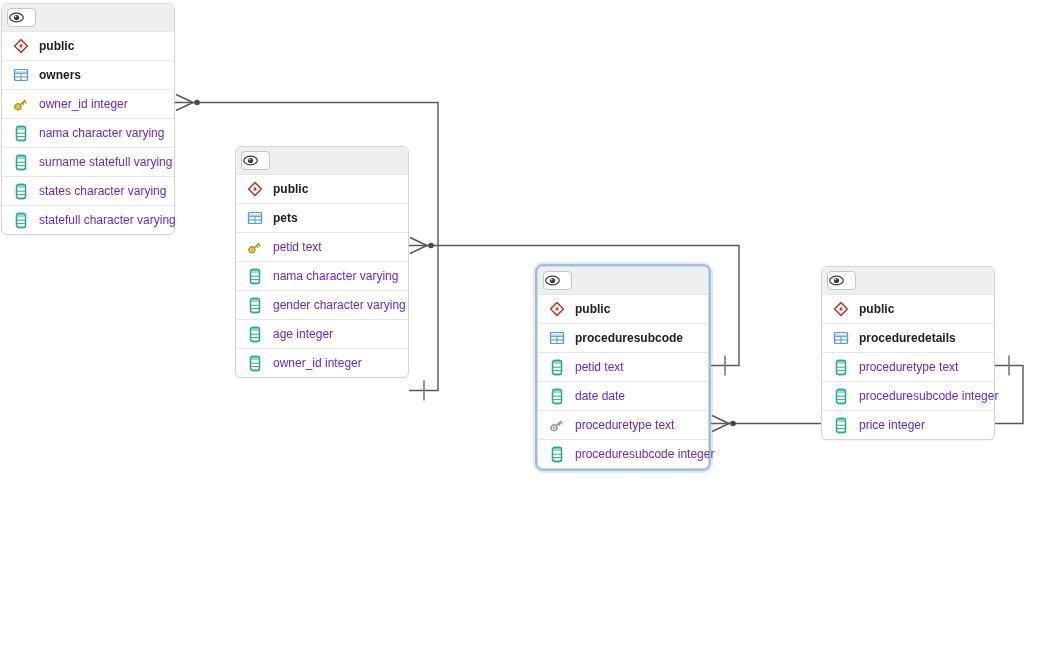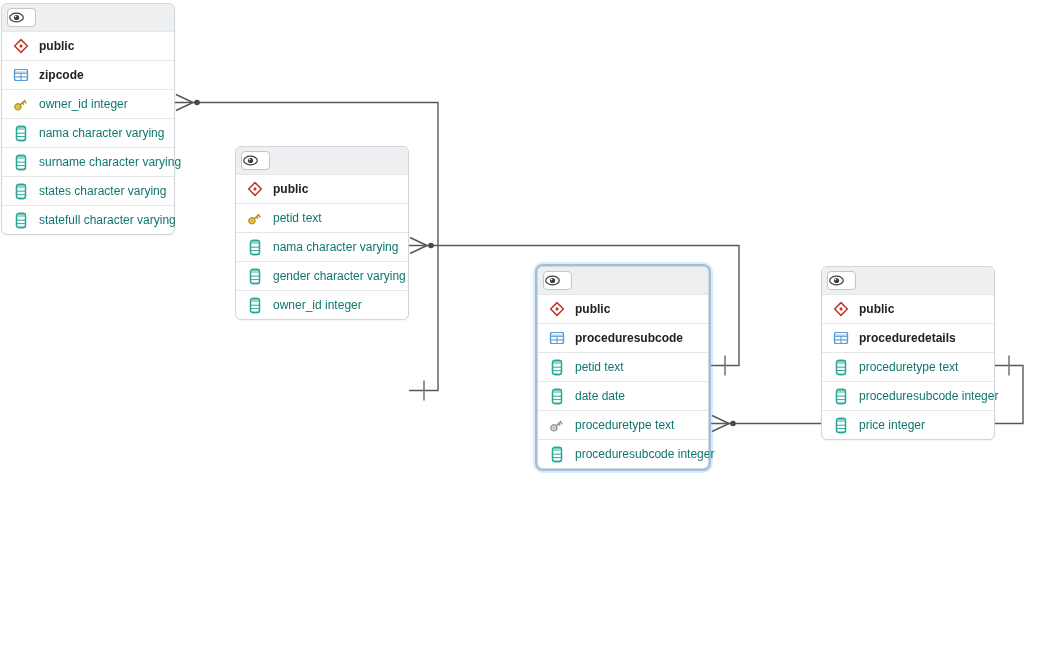--- a/index.html
+++ b/index.html
@@ -21,21 +21,21 @@
     height:27px;background:#edeff1;border-radius:5px 5px 0 0;
     display:flex;align-items:center;padding-left:5px;box-sizing:border-box;
   }
   .eye{
     width:29px;height:19px;background:#fff;border:1px solid #c3c7ca;border-radius:4px;
     display:flex;align-items:center;justify-content:center;padding:0;cursor:pointer;
   }
   .row{
     height:29px;box-sizing:border-box;border-top:1px solid #e5e7e9;
     display:flex;align-items:center;padding-left:10px;
-    font-size:12px;color:#0f766e;white-space:nowrap;
+    font-size:12px;color:#6d28d9;white-space:nowrap;
   }
   .row.bold{font-weight:700;color:#222;}
   .ic{width:17px;height:17px;margin-right:10px;display:inline-flex;align-items:center;justify-content:center;flex:0 0 auto;}
   .ic svg{display:block;}
   .lbl{line-height:1;}
 </style>
 </head>
 <body>
 
 <div id="canvas">
@@ -78,21 +78,21 @@
         <span class="ic">
           <svg width="16" height="16" viewBox="0 0 16 16">
             <rect x="1.5" y="2.5" width="13" height="11" rx="1.4" fill="#ffffff" stroke="#5b9bd5" stroke-width="1.2"></rect>
             <path d="M1.5 3.9 h13 v2.4 h-13 z" fill="#cfe3f6"></path>
             <rect x="1.5" y="2.5" width="13" height="11" rx="1.4" fill="none" stroke="#5b9bd5" stroke-width="1.2"></rect>
             <line x1="8" y1="6.3" x2="8" y2="13.5" stroke="#5b9bd5" stroke-width="1.1"></line>
             <line x1="1.5" y1="6.3" x2="14.5" y2="6.3" stroke="#5b9bd5" stroke-width="1.1"></line>
             <line x1="1.5" y1="9.9" x2="14.5" y2="9.9" stroke="#5b9bd5" stroke-width="1.1"></line>
           </svg>
         </span>
-        <span class="lbl">zipcode</span>
+        <span class="lbl">owners</span>
       </div>
       <div class="row">
         <span class="ic">
           <svg width="17" height="17" viewBox="0 0 17 17">
             <g transform="rotate(-42 8.5 8.5)">
               <circle cx="5" cy="8.5" r="3" fill="#f2d549" stroke="#b8901c" stroke-width="1.3"></circle>
               <circle cx="5" cy="8.5" r="1" fill="#fff" stroke="#b8901c" stroke-width="0.8"></circle>
               <line x1="8" y1="8.5" x2="15" y2="8.5" stroke="#b8901c" stroke-width="1.5"></line>
               <line x1="11" y1="8.5" x2="11" y2="11" stroke="#b8901c" stroke-width="1.4"></line>
               <line x1="13.6" y1="8.5" x2="13.6" y2="11.6" stroke="#b8901c" stroke-width="1.4"></line>
@@ -116,21 +116,21 @@
       <div class="row">
         <span class="ic">
           <svg width="12" height="17" viewBox="0 0 12 17">
             <rect x="1.5" y="1.5" width="9" height="14" rx="2" fill="#ffffff" stroke="#2aa797" stroke-width="1.3"></rect>
             <path d="M1.5 3.5 q0-2 2-2 h5 q2 0 2 2 v1.6 h-9 z" fill="#93d9cd"></path>
             <rect x="1.5" y="1.5" width="9" height="14" rx="2" fill="none" stroke="#2aa797" stroke-width="1.3"></rect>
             <line x1="1.5" y1="8.2" x2="10.5" y2="8.2" stroke="#2aa797" stroke-width="1"></line>
             <line x1="1.5" y1="11.6" x2="10.5" y2="11.6" stroke="#2aa797" stroke-width="1"></line>
           </svg>
         </span>
-        <span class="lbl">surname character varying</span>
+        <span class="lbl">surname statefull varying</span>
       </div>
       <div class="row">
         <span class="ic">
           <svg width="12" height="17" viewBox="0 0 12 17">
             <rect x="1.5" y="1.5" width="9" height="14" rx="2" fill="#ffffff" stroke="#2aa797" stroke-width="1.3"></rect>
             <path d="M1.5 3.5 q0-2 2-2 h5 q2 0 2 2 v1.6 h-9 z" fill="#93d9cd"></path>
             <rect x="1.5" y="1.5" width="9" height="14" rx="2" fill="none" stroke="#2aa797" stroke-width="1.3"></rect>
             <line x1="1.5" y1="8.2" x2="10.5" y2="8.2" stroke="#2aa797" stroke-width="1"></line>
             <line x1="1.5" y1="11.6" x2="10.5" y2="11.6" stroke="#2aa797" stroke-width="1"></line>
           </svg>
@@ -164,20 +164,33 @@
       </div>
       <div class="row bold">
         <span class="ic">
           <svg width="16" height="16" viewBox="0 0 16 16">
             <path d="M8 1.6 L14.4 8 L8 14.4 L1.6 8 Z" fill="none" stroke="#c0392b" stroke-width="1.5" stroke-linejoin="round"></path>
             <path d="M8 6.1 L9.9 8 L8 9.9 L6.1 8 Z" fill="#c0392b"></path>
           </svg>
         </span>
         <span class="lbl">public</span>
       </div>
+      <div class="row bold">
+        <span class="ic">
+          <svg width="16" height="16" viewBox="0 0 16 16">
+            <rect x="1.5" y="2.5" width="13" height="11" rx="1.4" fill="#ffffff" stroke="#5b9bd5" stroke-width="1.2"></rect>
+            <path d="M1.5 3.9 h13 v2.4 h-13 z" fill="#cfe3f6"></path>
+            <rect x="1.5" y="2.5" width="13" height="11" rx="1.4" fill="none" stroke="#5b9bd5" stroke-width="1.2"></rect>
+            <line x1="8" y1="6.3" x2="8" y2="13.5" stroke="#5b9bd5" stroke-width="1.1"></line>
+            <line x1="1.5" y1="6.3" x2="14.5" y2="6.3" stroke="#5b9bd5" stroke-width="1.1"></line>
+            <line x1="1.5" y1="9.9" x2="14.5" y2="9.9" stroke="#5b9bd5" stroke-width="1.1"></line>
+          </svg>
+        </span>
+        <span class="lbl">pets</span>
+      </div>
       <div class="row">
         <span class="ic">
           <svg width="17" height="17" viewBox="0 0 17 17">
             <g transform="rotate(-42 8.5 8.5)">
               <circle cx="5" cy="8.5" r="3" fill="#f2d549" stroke="#b8901c" stroke-width="1.3"></circle>
               <circle cx="5" cy="8.5" r="1" fill="#fff" stroke="#b8901c" stroke-width="0.8"></circle>
               <line x1="8" y1="8.5" x2="15" y2="8.5" stroke="#b8901c" stroke-width="1.5"></line>
               <line x1="11" y1="8.5" x2="11" y2="11" stroke="#b8901c" stroke-width="1.4"></line>
               <line x1="13.6" y1="8.5" x2="13.6" y2="11.6" stroke="#b8901c" stroke-width="1.4"></line>
             </g>
@@ -201,20 +214,32 @@
         <span class="ic">
           <svg width="12" height="17" viewBox="0 0 12 17">
             <rect x="1.5" y="1.5" width="9" height="14" rx="2" fill="#ffffff" stroke="#2aa797" stroke-width="1.3"></rect>
             <path d="M1.5 3.5 q0-2 2-2 h5 q2 0 2 2 v1.6 h-9 z" fill="#93d9cd"></path>
             <rect x="1.5" y="1.5" width="9" height="14" rx="2" fill="none" stroke="#2aa797" stroke-width="1.3"></rect>
             <line x1="1.5" y1="8.2" x2="10.5" y2="8.2" stroke="#2aa797" stroke-width="1"></line>
             <line x1="1.5" y1="11.6" x2="10.5" y2="11.6" stroke="#2aa797" stroke-width="1"></line>
           </svg>
         </span>
         <span class="lbl">gender character varying</span>
+      </div>
+      <div class="row">
+        <span class="ic">
+          <svg width="12" height="17" viewBox="0 0 12 17">
+            <rect x="1.5" y="1.5" width="9" height="14" rx="2" fill="#ffffff" stroke="#2aa797" stroke-width="1.3"></rect>
+            <path d="M1.5 3.5 q0-2 2-2 h5 q2 0 2 2 v1.6 h-9 z" fill="#93d9cd"></path>
+            <rect x="1.5" y="1.5" width="9" height="14" rx="2" fill="none" stroke="#2aa797" stroke-width="1.3"></rect>
+            <line x1="1.5" y1="8.2" x2="10.5" y2="8.2" stroke="#2aa797" stroke-width="1"></line>
+            <line x1="1.5" y1="11.6" x2="10.5" y2="11.6" stroke="#2aa797" stroke-width="1"></line>
+          </svg>
+        </span>
+        <span class="lbl">age integer</span>
       </div>
       <div class="row">
         <span class="ic">
           <svg width="12" height="17" viewBox="0 0 12 17">
             <rect x="1.5" y="1.5" width="9" height="14" rx="2" fill="#ffffff" stroke="#2aa797" stroke-width="1.3"></rect>
             <path d="M1.5 3.5 q0-2 2-2 h5 q2 0 2 2 v1.6 h-9 z" fill="#93d9cd"></path>
             <rect x="1.5" y="1.5" width="9" height="14" rx="2" fill="none" stroke="#2aa797" stroke-width="1.3"></rect>
             <line x1="1.5" y1="8.2" x2="10.5" y2="8.2" stroke="#2aa797" stroke-width="1"></line>
             <line x1="1.5" y1="11.6" x2="10.5" y2="11.6" stroke="#2aa797" stroke-width="1"></line>
           </svg>

